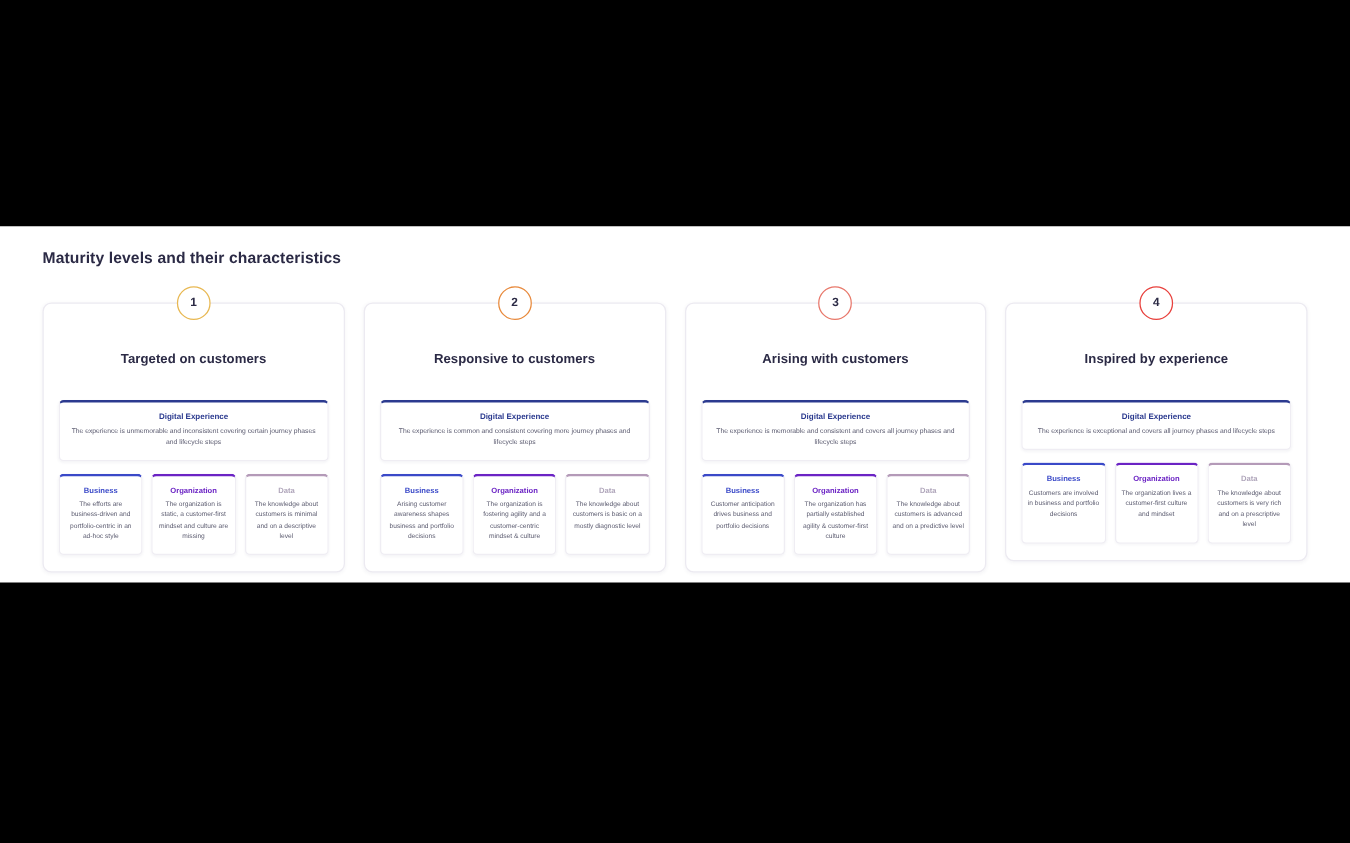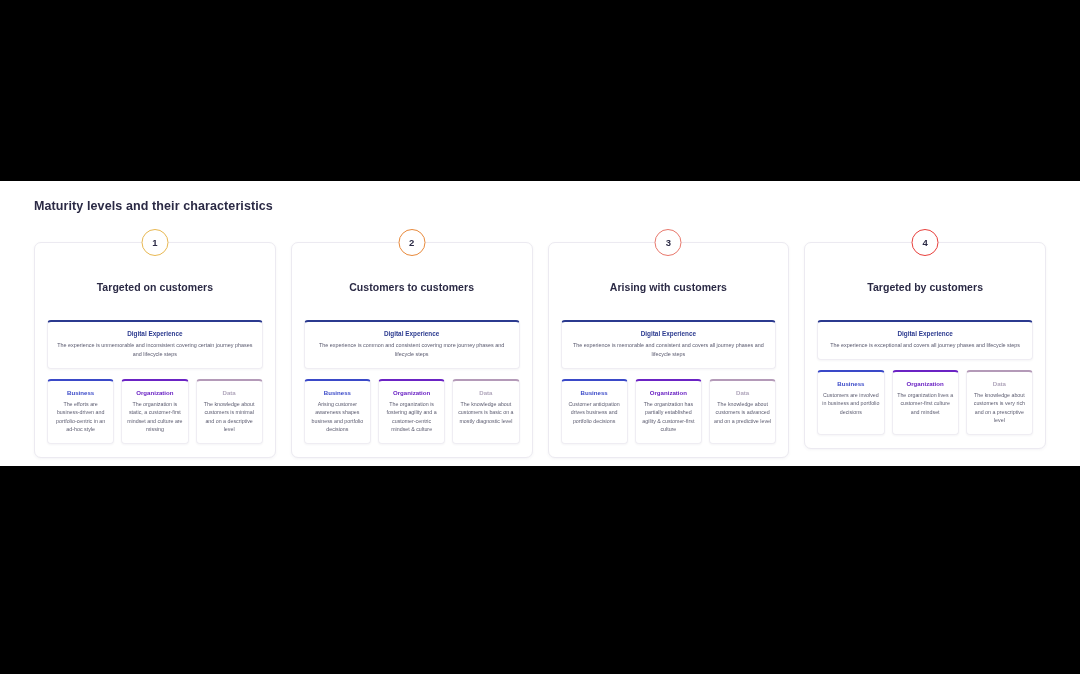--- a/index.html
+++ b/index.html
@@ -164,21 +164,21 @@
             </div>
           </div>
         </div>
       </div>
 
       <div class="card-wrap">
         <div class="badge" style="border-color: rgb(232, 138, 60);">
           <span>2</span>
         </div>
         <div class="card">
-          <div class="card-title">Customers to customers</div>
+          <div class="card-title">Responsive to customers</div>
           <div class="dx">
             <div class="dx-title">Digital Experience</div>
             <div class="dx-desc">The experience is common and consistent covering more journey phases and lifecycle steps</div>
           </div>
           <div class="pillars">
             <div class="pillar business">
               <div class="pillar-title">Business</div>
               <div class="pillar-desc">Arising customer awareness shapes business and portfolio decisions</div>
             </div>
             <div class="pillar organization">
@@ -218,21 +218,21 @@
             </div>
           </div>
         </div>
       </div>
 
       <div class="card-wrap">
         <div class="badge" style="border-color: rgb(232, 64, 60);">
           <span>4</span>
         </div>
         <div class="card">
-          <div class="card-title">Targeted by customers</div>
+          <div class="card-title">Inspired by experience</div>
           <div class="dx">
             <div class="dx-title">Digital Experience</div>
             <div class="dx-desc">The experience is exceptional and covers all journey phases and lifecycle steps</div>
           </div>
           <div class="pillars">
             <div class="pillar business">
               <div class="pillar-title">Business</div>
               <div class="pillar-desc">Customers are involved in business and portfolio decisions</div>
             </div>
             <div class="pillar organization">

